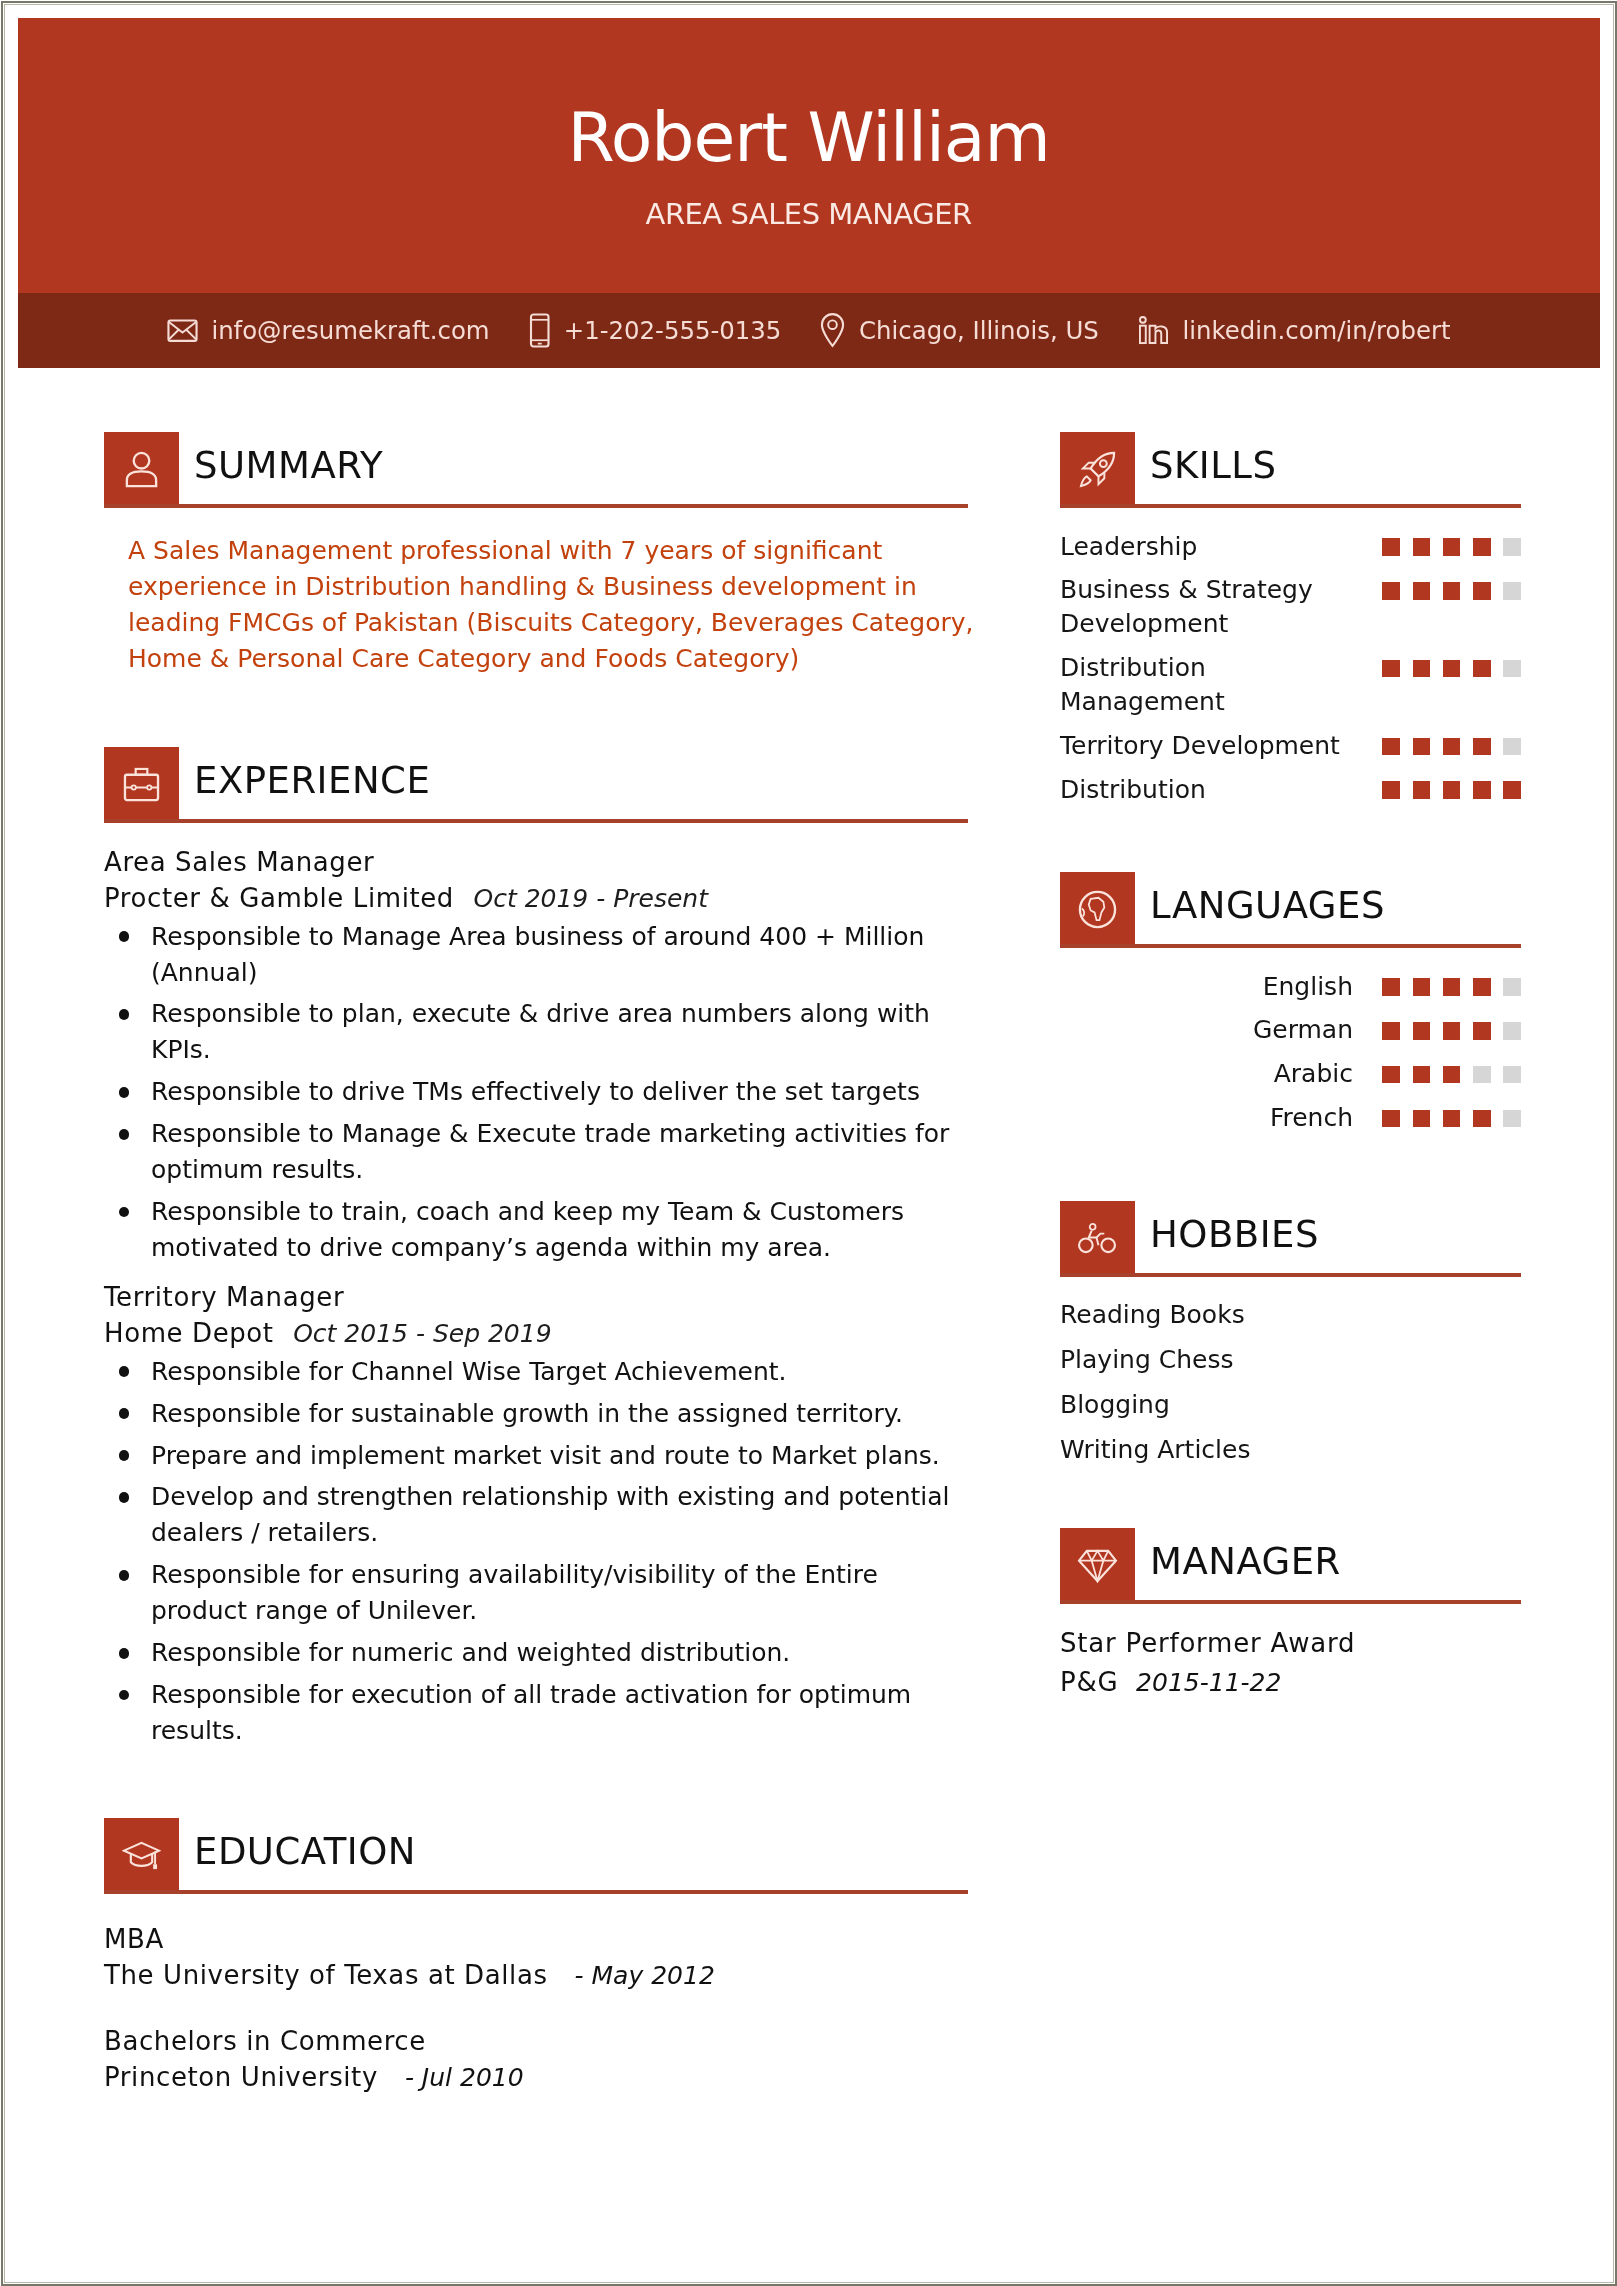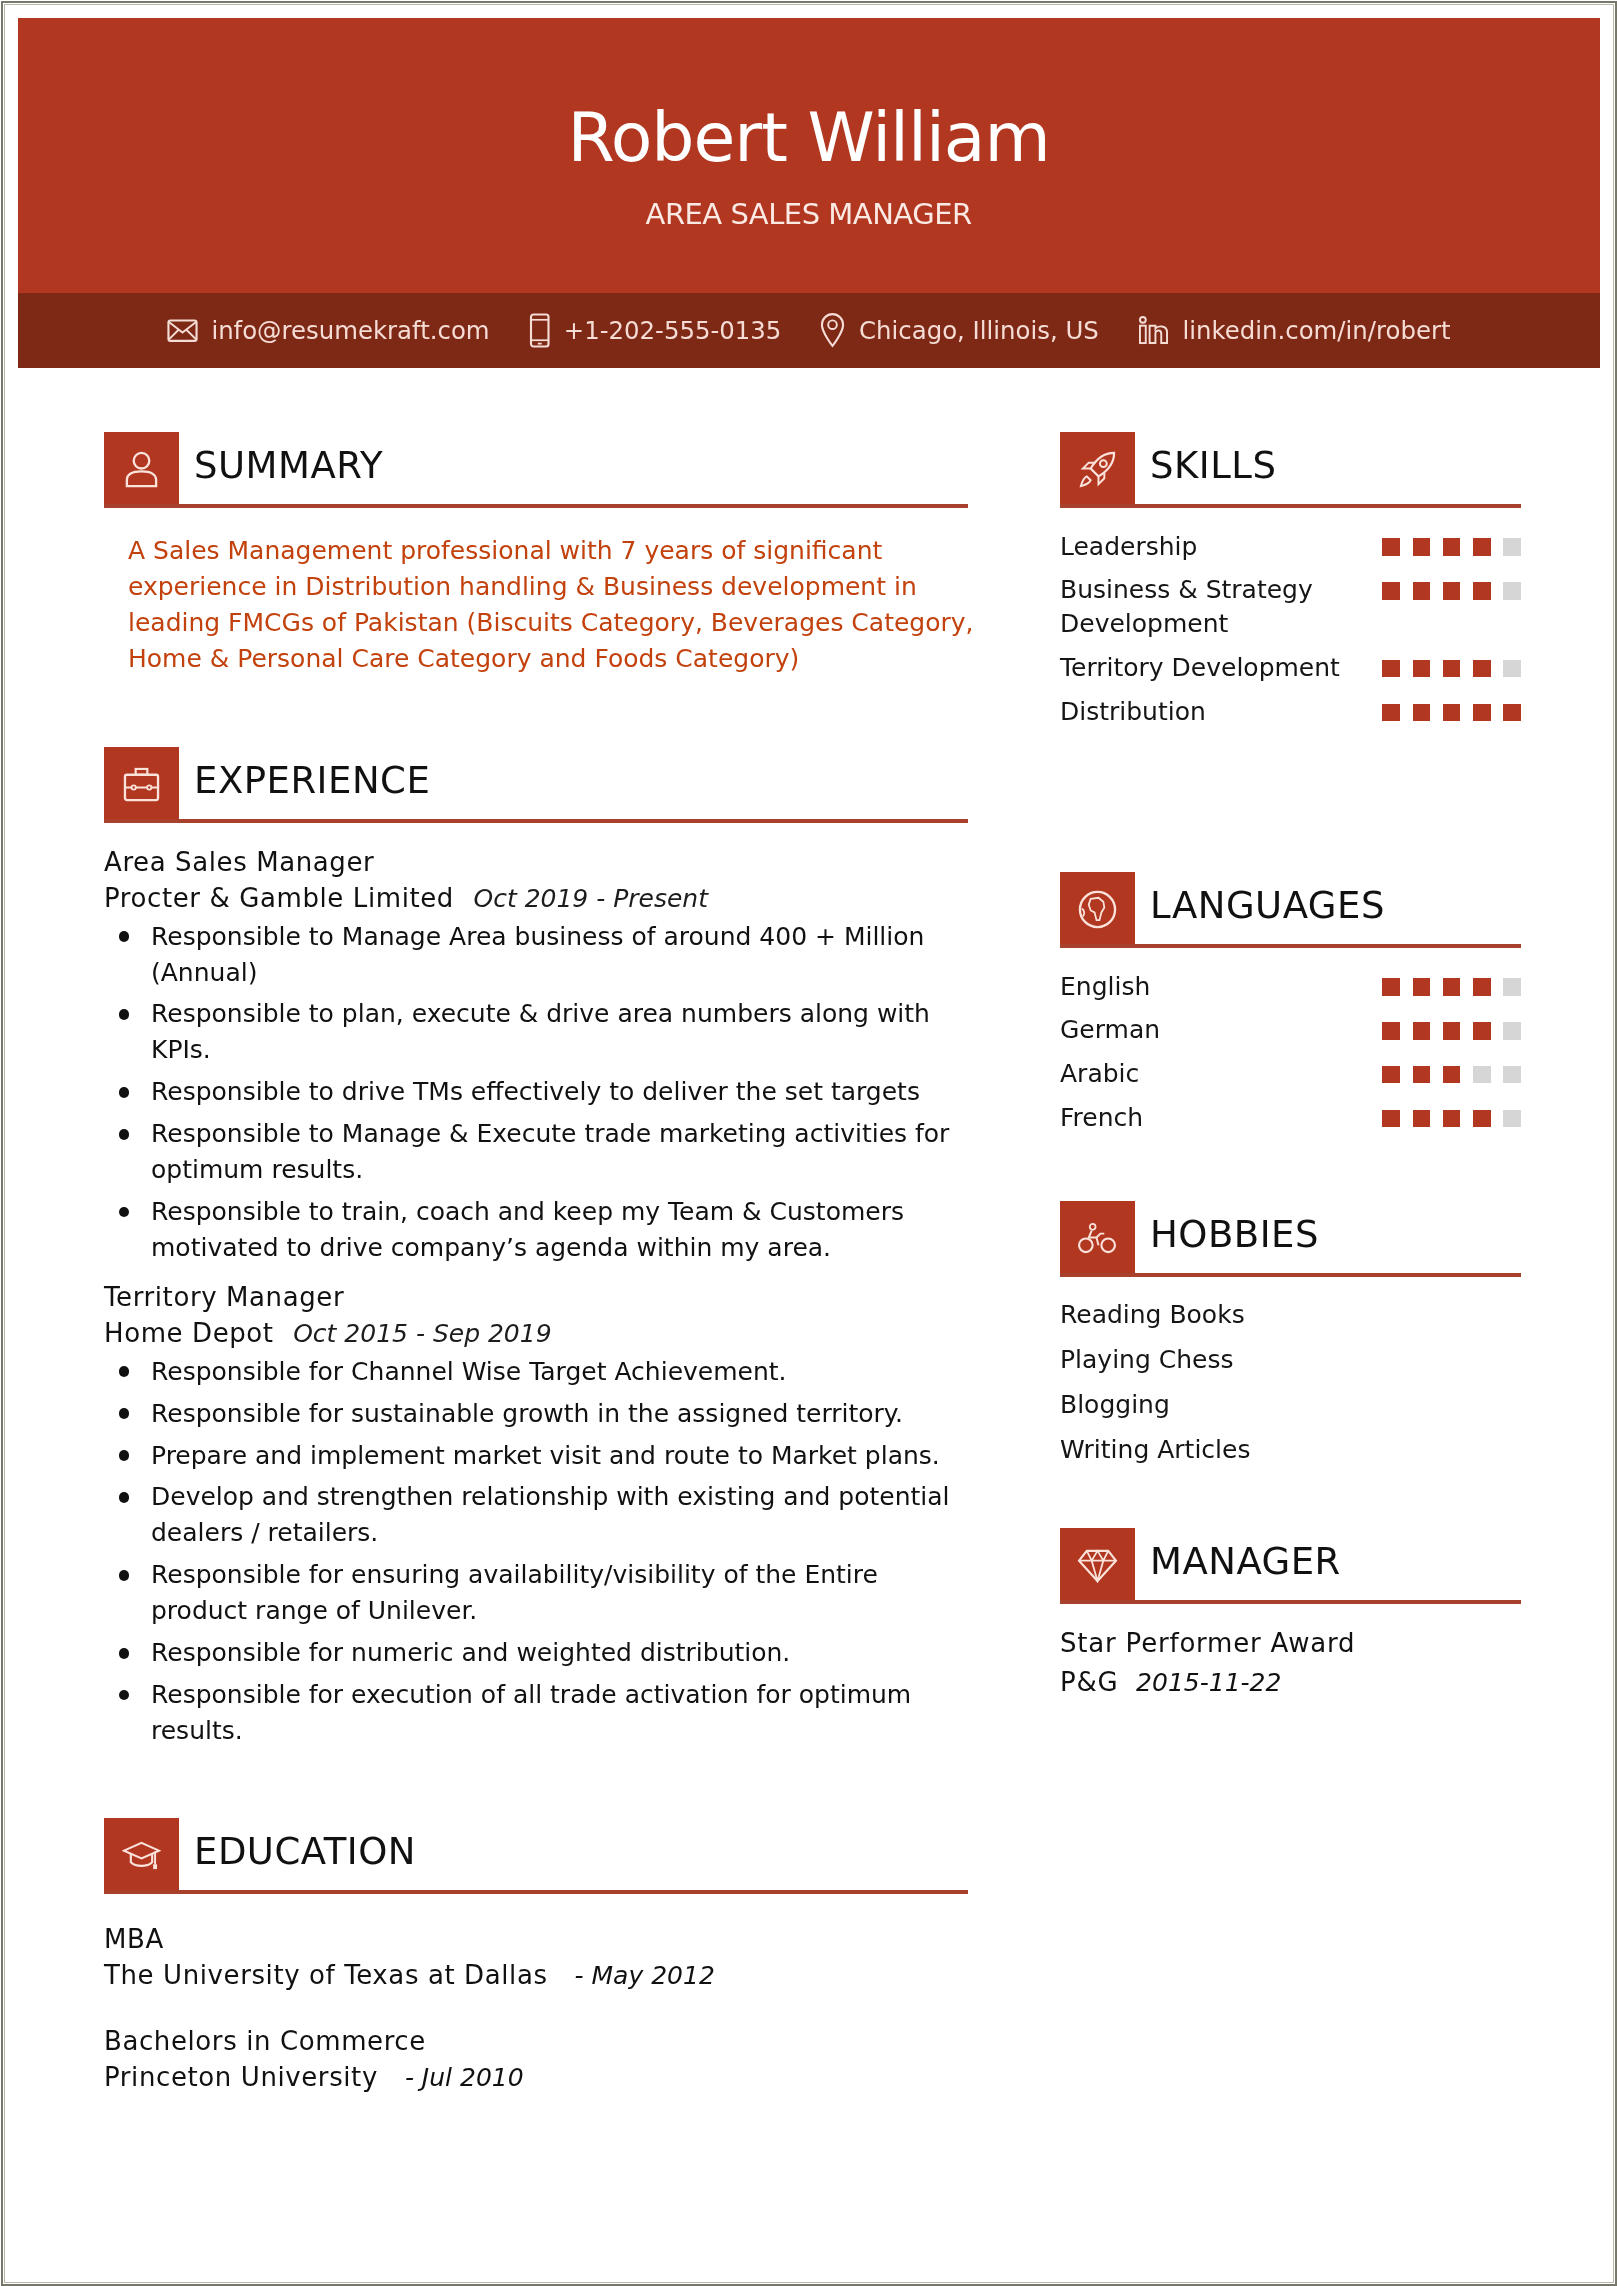--- a/index.html
+++ b/index.html
@@ -257,20 +257,30 @@
         <div class="rating-label">Business &amp; Strategy Development</div>
         <div class="dots">
           <span class="dot"></span>
           <span class="dot"></span>
           <span class="dot"></span>
           <span class="dot"></span>
           <span class="dot off"></span>
         </div>
       </div>
       <div class="rating-row">
+        <div class="rating-label">Distribution Management</div>
+        <div class="dots">
+          <span class="dot"></span>
+          <span class="dot"></span>
+          <span class="dot"></span>
+          <span class="dot"></span>
+          <span class="dot off"></span>
+        </div>
+      </div>
+      <div class="rating-row">
         <div class="rating-label">Territory Development</div>
         <div class="dots">
           <span class="dot"></span>
           <span class="dot"></span>
           <span class="dot"></span>
           <span class="dot"></span>
           <span class="dot off"></span>
         </div>
       </div>
       <div class="rating-row">
@@ -291,21 +301,21 @@
     <div class="sec-icon">
       <svg width="41" height="41" viewBox="0 0 42 42">
           <circle cx="21" cy="21" r="18" fill="none" stroke="#fbe3dc" stroke-width="2.4"></circle>
           <path d="M14 10 L22 9 L27 13 L28 19 L25 24 L23 32 L20 32 L18 24 L14 22 L12 16 Z" fill="none" stroke="#fbe3dc" stroke-width="1.8"></path>
           <path d="M5 20 C8 22 8 26 6 28" fill="none" stroke="#fbe3dc" stroke-width="1.8"></path>
         </svg>
     </div>
     <div class="sec-title">LANGUAGES</div>
     <div class="sec-line"></div>
   </div>
-  <div id="languages-list" style="margin-top:19.5px;">
+  <div id="languages-list" style="margin-top:19.5px;text-align:right;">
       <div class="rating-row">
         <div class="rating-label">English</div>
         <div class="dots">
           <span class="dot"></span>
           <span class="dot"></span>
           <span class="dot"></span>
           <span class="dot"></span>
           <span class="dot off"></span>
         </div>
       </div>

